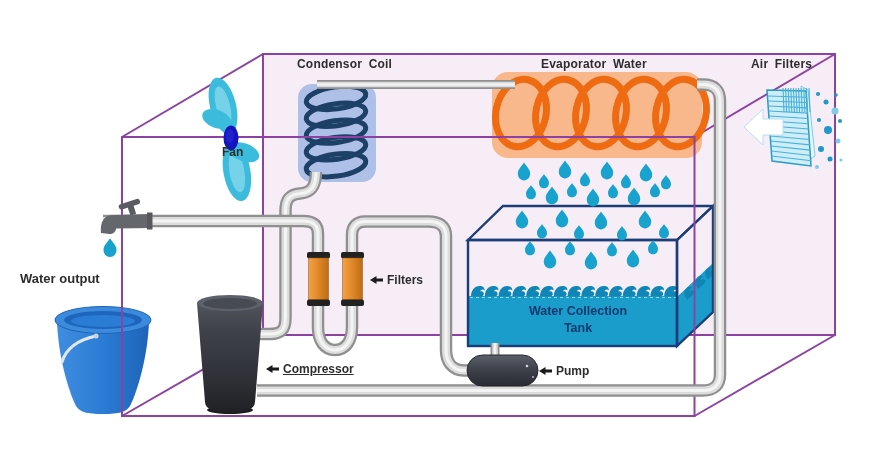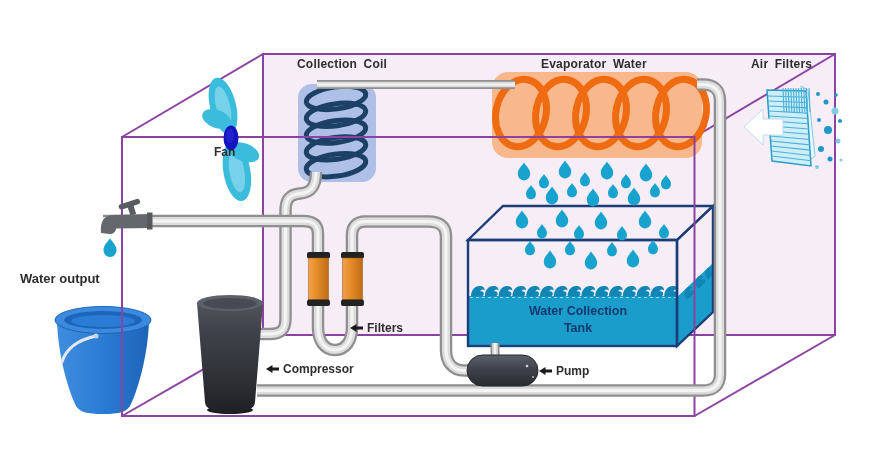--- a/index.html
+++ b/index.html
@@ -288,33 +288,33 @@
         <path d="M0,-7.5 C2.5,-3.5 6.2,-0.8 6.2,3.6 C6.2,7.9 3.4,10.4 0,10.4 C-3.4,10.4 -6.2,7.9 -6.2,3.6 C-6.2,-0.8 -2.5,-3.5 0,-7.5 Z" transform="translate(550,258) scale(1)" fill="#18a3cf"></path>
         <path d="M0,-7.5 C2.5,-3.5 6.2,-0.8 6.2,3.6 C6.2,7.9 3.4,10.4 0,10.4 C-3.4,10.4 -6.2,7.9 -6.2,3.6 C-6.2,-0.8 -2.5,-3.5 0,-7.5 Z" transform="translate(570,247) scale(0.8)" fill="#18a3cf"></path>
         <path d="M0,-7.5 C2.5,-3.5 6.2,-0.8 6.2,3.6 C6.2,7.9 3.4,10.4 0,10.4 C-3.4,10.4 -6.2,7.9 -6.2,3.6 C-6.2,-0.8 -2.5,-3.5 0,-7.5 Z" transform="translate(591,259) scale(1)" fill="#18a3cf"></path>
         <path d="M0,-7.5 C2.5,-3.5 6.2,-0.8 6.2,3.6 C6.2,7.9 3.4,10.4 0,10.4 C-3.4,10.4 -6.2,7.9 -6.2,3.6 C-6.2,-0.8 -2.5,-3.5 0,-7.5 Z" transform="translate(612,248) scale(0.8)" fill="#18a3cf"></path>
         <path d="M0,-7.5 C2.5,-3.5 6.2,-0.8 6.2,3.6 C6.2,7.9 3.4,10.4 0,10.4 C-3.4,10.4 -6.2,7.9 -6.2,3.6 C-6.2,-0.8 -2.5,-3.5 0,-7.5 Z" transform="translate(633,257) scale(1)" fill="#18a3cf"></path>
         <path d="M0,-7.5 C2.5,-3.5 6.2,-0.8 6.2,3.6 C6.2,7.9 3.4,10.4 0,10.4 C-3.4,10.4 -6.2,7.9 -6.2,3.6 C-6.2,-0.8 -2.5,-3.5 0,-7.5 Z" transform="translate(653,246) scale(0.8)" fill="#18a3cf"></path>
         <path d="M0,-7.5 C2.5,-3.5 6.2,-0.8 6.2,3.6 C6.2,7.9 3.4,10.4 0,10.4 C-3.4,10.4 -6.2,7.9 -6.2,3.6 C-6.2,-0.8 -2.5,-3.5 0,-7.5 Z" transform="translate(110,246) scale(1.05)" fill="#18a3cf"></path>
       </g>
 </svg>
 
-<div class="lbl lbl-top" style="left:297px;top:57px;">Collection Coil</div>
+<div class="lbl lbl-top" style="left:297px;top:57px;">Condensor Coil</div>
 <div class="lbl lbl-top" style="left:541px;top:57px;">Evaporator Water</div>
 <div class="lbl lbl-top" style="left:751px;top:57px;">Air Filters</div>
-<div class="lbl" style="left:182px;top:145px;padding-left:32px;">Fan</div>
+<div class="lbl" style="left:190px;top:145px;padding-left:32px;">Fan</div>
 <div class="lbl" style="left:20px;top:272px;font-size:13px;">Water output</div>
 
-<div class="lbl ptr" style="left:350px;top:273px;margin-top:48px;">
+<div class="lbl ptr" style="left:370px;top:273px;">
   <svg class="arrow-ic" width="13" height="8" viewBox="0 0 13 8">
         <path d="M0,4 L6.5,0 L6.5,2.6 L13,2.6 L13,5.4 L6.5,5.4 L6.5,8 Z" fill="#1a1a1a"></path>
       </svg>
   <span>Filters</span>
 </div>
-<div class="lbl ptr" style="left:266px;top:362px;">
+<div class="lbl ptr" style="left:266px;top:362px;text-decoration:underline;">
   <svg class="arrow-ic" width="13" height="8" viewBox="0 0 13 8">
         <path d="M0,4 L6.5,0 L6.5,2.6 L13,2.6 L13,5.4 L6.5,5.4 L6.5,8 Z" fill="#1a1a1a"></path>
       </svg>
   <span>Compressor</span>
 </div>
 <div class="lbl ptr" style="left:539px;top:364px;">
   <svg class="arrow-ic" width="13" height="8" viewBox="0 0 13 8">
         <path d="M0,4 L6.5,0 L6.5,2.6 L13,2.6 L13,5.4 L6.5,5.4 L6.5,8 Z" fill="#1a1a1a"></path>
       </svg>
   <span>Pump</span>

